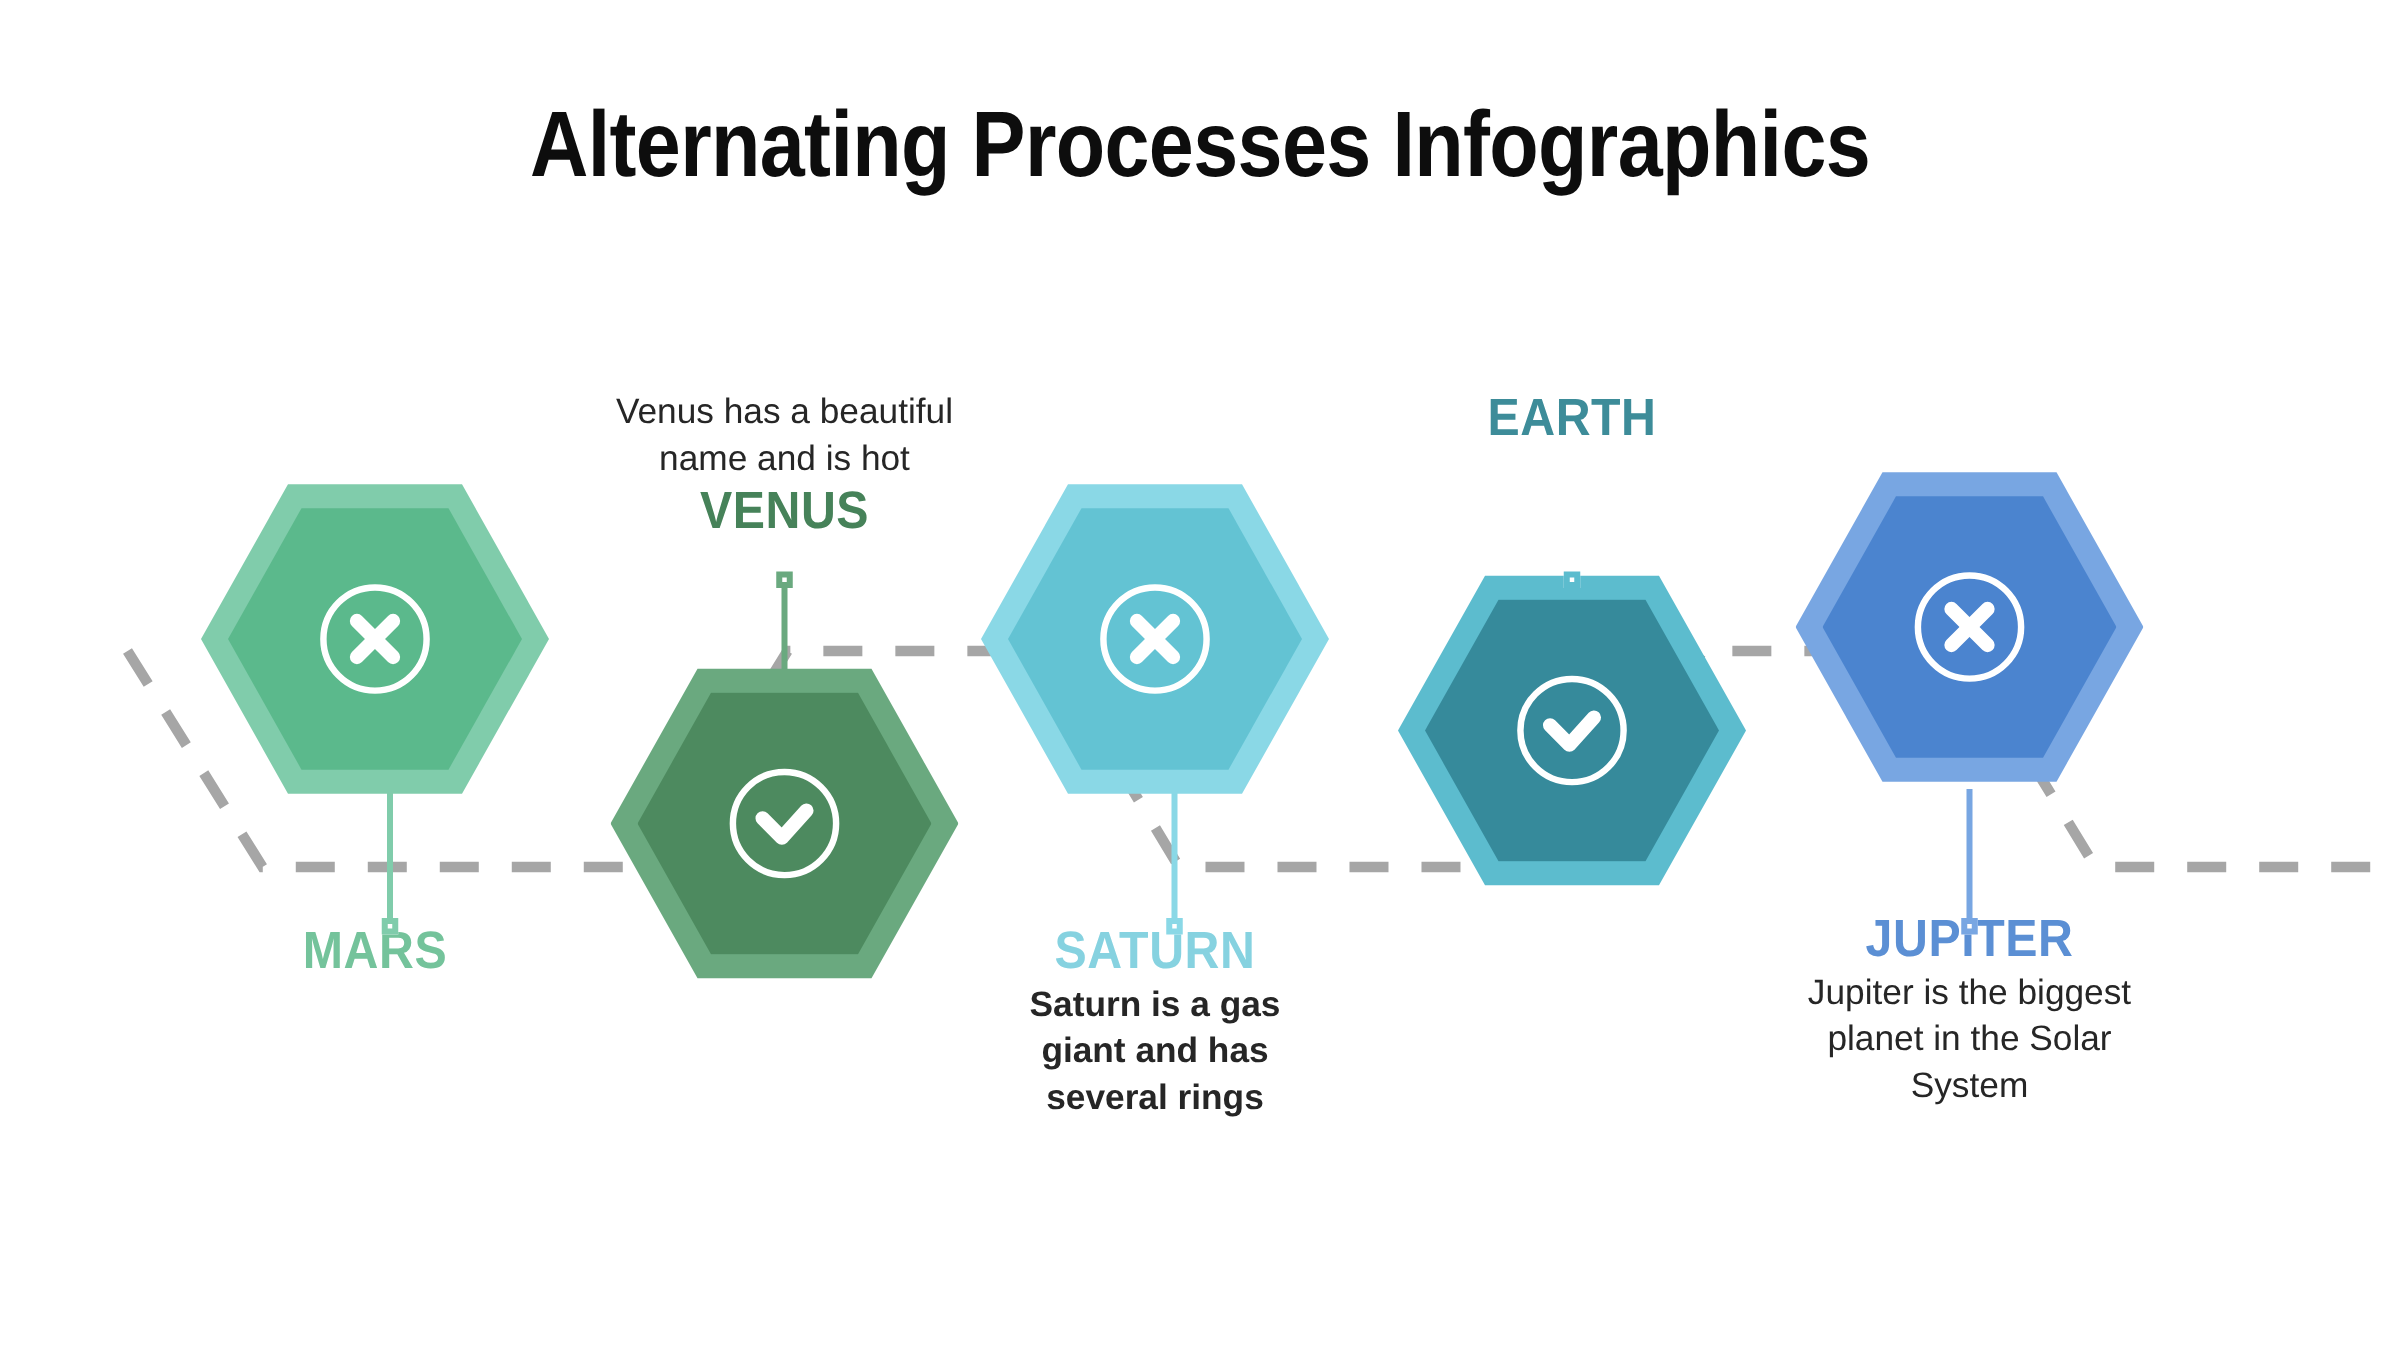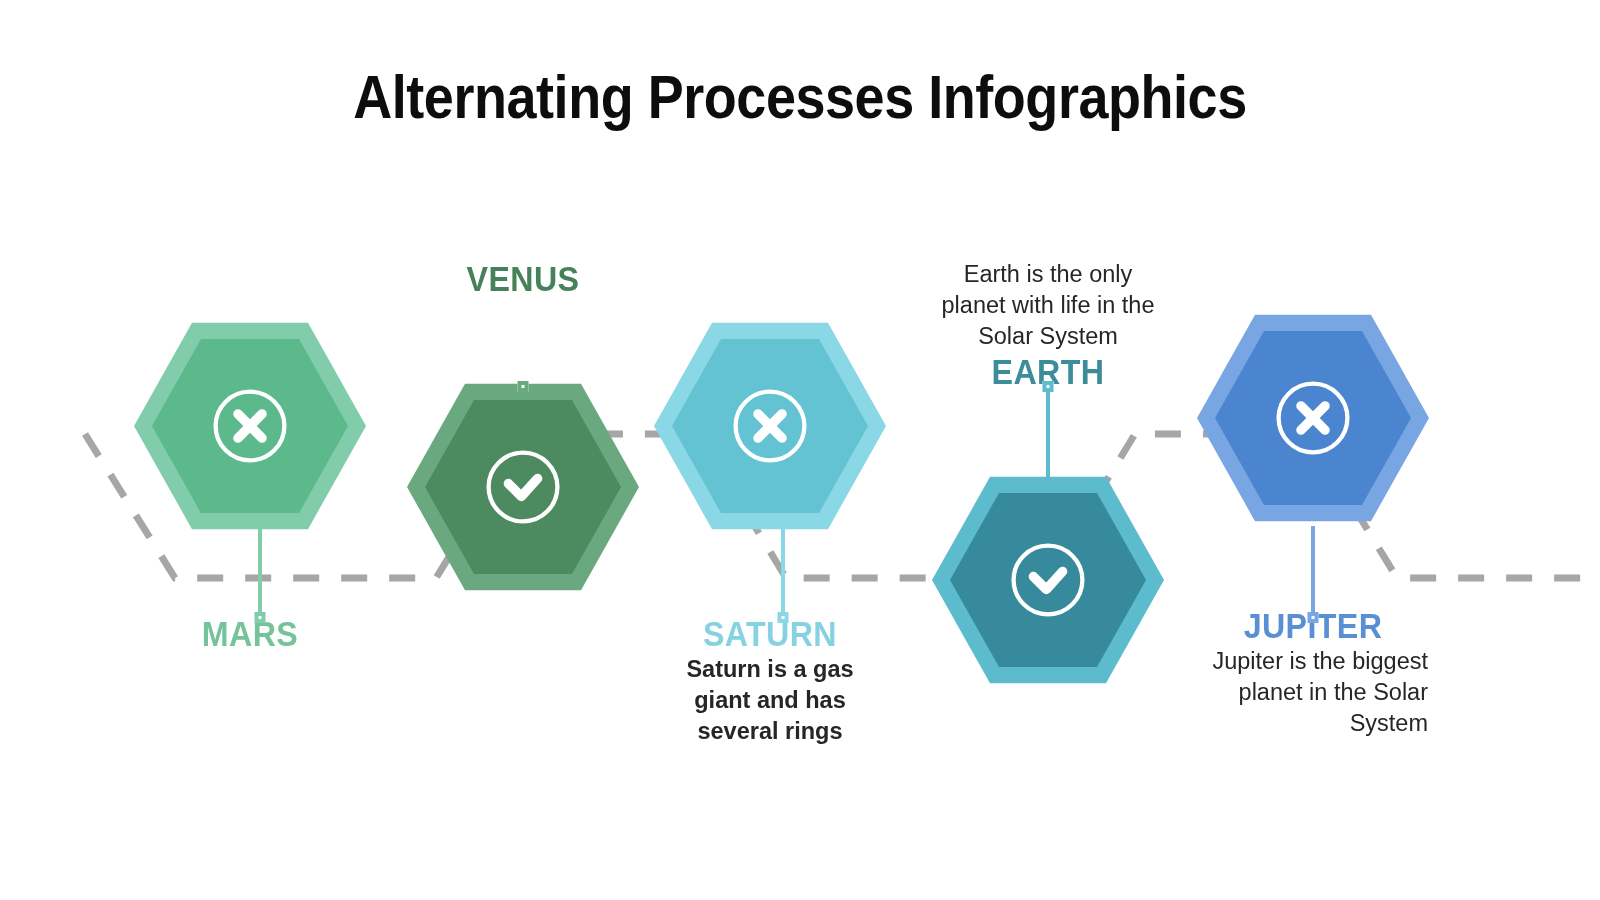--- a/index.html
+++ b/index.html
@@ -158,20 +158,21 @@
           <svg viewBox="0 0 100 100" class="icon-svg">
             <circle cx="50" cy="50" r="40" fill="none" stroke="#ffffff" stroke-width="5"></circle>
             <path d="M36 36 L64 64" fill="none" stroke="#ffffff" stroke-width="11" stroke-linecap="round"></path>
             <path d="M64 36 L36 64" fill="none" stroke="#ffffff" stroke-width="11" stroke-linecap="round"></path>
           </svg>
         </div>
         <div style="height: 80px;"></div>
         <div class="planet-label" style="color: rgb(116, 195, 155);">MARS</div>
       </div>
       <div class="node down" style="left: 353px; top: 259px;">
+        <div class="planet-desc" style="width: 225px; margin: 0px auto;">Venus has a beautiful name and is hot</div>
         <div class="planet-label" style="color: rgb(70, 130, 89);">VENUS</div>
         <div style="height: 80px;"></div>
         <div class="hexwrap">
           <div class="hex-outer" style="background: rgb(106, 169, 127);"></div>
           <div class="hex-inner" style="background: rgb(77, 138, 95);"></div>
           <svg viewBox="0 0 100 100" class="icon-svg">
             <circle cx="50" cy="50" r="40" fill="none" stroke="#ffffff" stroke-width="5"></circle>
             <path d="M33 46 L48 61 L67 40" fill="none" stroke="#ffffff" stroke-width="11" stroke-linecap="round" stroke-linejoin="round"></path>
           </svg>
         </div>
@@ -184,21 +185,20 @@
             <circle cx="50" cy="50" r="40" fill="none" stroke="#ffffff" stroke-width="5"></circle>
             <path d="M36 36 L64 64" fill="none" stroke="#ffffff" stroke-width="11" stroke-linecap="round"></path>
             <path d="M64 36 L36 64" fill="none" stroke="#ffffff" stroke-width="11" stroke-linecap="round"></path>
           </svg>
         </div>
         <div style="height: 80px;"></div>
         <div class="planet-label" style="color: rgb(134, 210, 224);">SATURN</div>
         <div class="planet-desc" style="width: 225px; margin: 0px auto; font-weight: bold;">Saturn is a gas giant and has several rings</div>
       </div>
       <div class="node down" style="left: 878px; top: 259px;">
-        <div class="planet-desc" style="width: 230px; margin: 0px auto;">Earth is the only planet with life in the Solar System</div>
         <div class="planet-label" style="color: rgb(61, 140, 153);">EARTH</div>
         <div style="height: 80px;"></div>
         <div class="hexwrap">
           <div class="hex-outer" style="background: rgb(92, 188, 206);"></div>
           <div class="hex-inner" style="background: rgb(54, 138, 155);"></div>
           <svg viewBox="0 0 100 100" class="icon-svg">
             <circle cx="50" cy="50" r="40" fill="none" stroke="#ffffff" stroke-width="5"></circle>
             <path d="M33 46 L48 61 L67 40" fill="none" stroke="#ffffff" stroke-width="11" stroke-linecap="round" stroke-linejoin="round"></path>
           </svg>
         </div>
@@ -208,21 +208,21 @@
           <div class="hex-outer" style="background: rgb(120, 166, 226);"></div>
           <div class="hex-inner" style="background: rgb(75, 132, 207);"></div>
           <svg viewBox="0 0 100 100" class="icon-svg">
             <circle cx="50" cy="50" r="40" fill="none" stroke="#ffffff" stroke-width="5"></circle>
             <path d="M36 36 L64 64" fill="none" stroke="#ffffff" stroke-width="11" stroke-linecap="round"></path>
             <path d="M64 36 L36 64" fill="none" stroke="#ffffff" stroke-width="11" stroke-linecap="round"></path>
           </svg>
         </div>
         <div style="height: 80px;"></div>
         <div class="planet-label" style="color: rgb(91, 143, 212);">JUPITER</div>
-        <div class="planet-desc" style="width: 230px; margin: 0px auto; text-align: right;">Jupiter is the biggest planet in the Solar System</div>
+        <div class="planet-desc" style="width: 230px; margin: 0px auto;">Jupiter is the biggest planet in the Solar System</div>
       </div>
     </div>
 
 <div class="stem" style="background: rgb(128, 204, 171); left: 260px; top: 526px; height: 86px;"></div>
     <div class="marker" style="border-color: rgb(128, 204, 171); left: 260px; top: 612px;"></div>
     <div class="stem" style="background: rgb(106, 169, 127); left: 523px; top: 392px; height: 86px;"></div>
     <div class="marker" style="border-color: rgb(106, 169, 127); left: 523px; top: 381px;"></div>
     <div class="stem" style="background: rgb(138, 216, 230); left: 783px; top: 526px; height: 86px;"></div>
     <div class="marker" style="border-color: rgb(138, 216, 230); left: 783px; top: 612px;"></div>
     <div class="stem" style="background: rgb(92, 188, 206); left: 1048px; top: 392px; height: 86px;"></div>

